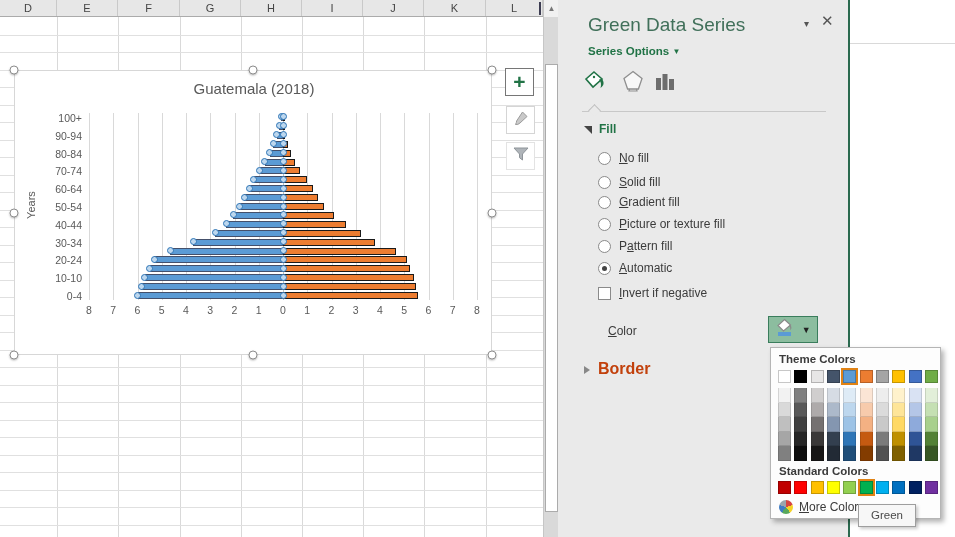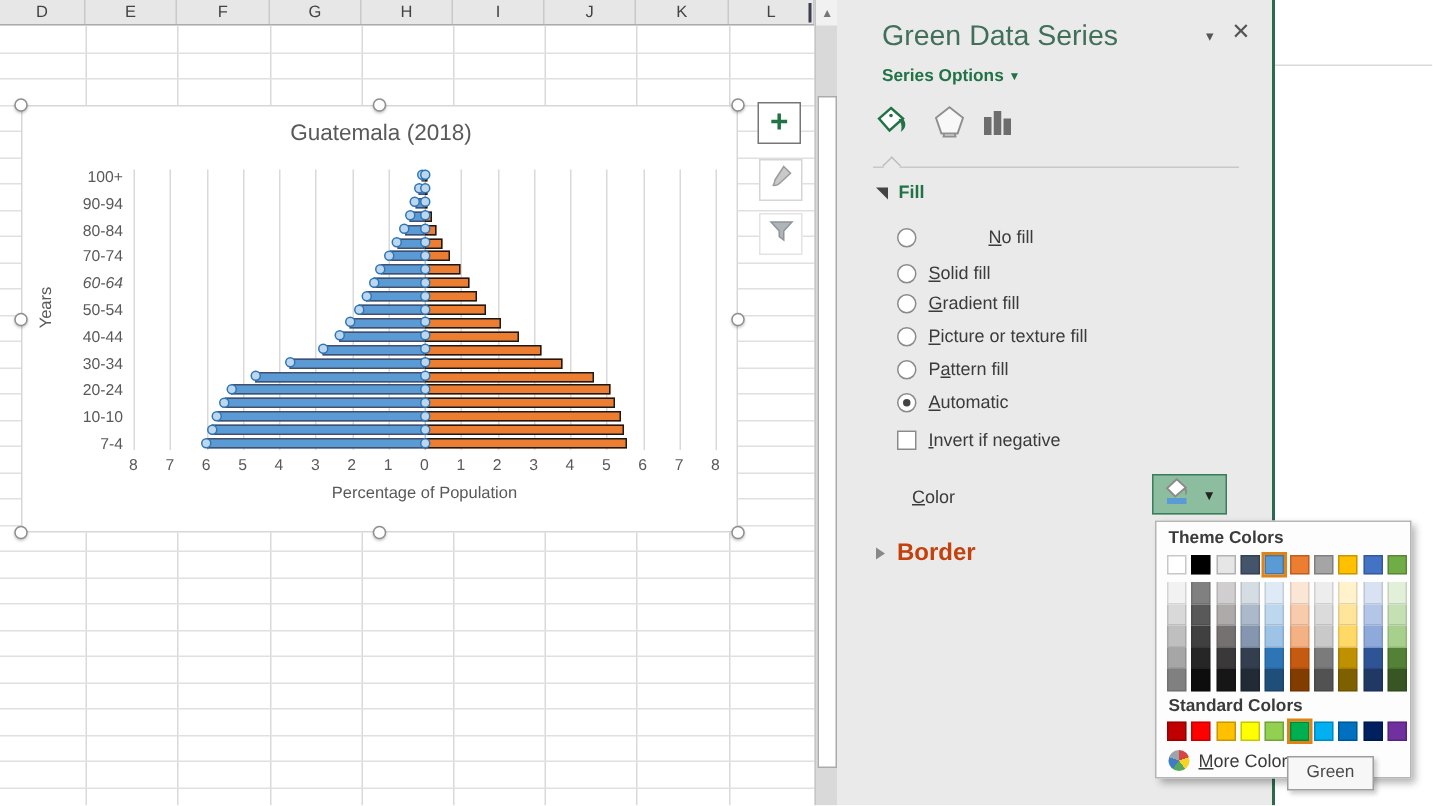--- a/index.html
+++ b/index.html
@@ -165,21 +165,21 @@
         <div class="plot-grid" style="left: 340.75px;"></div>
         <div class="plot-grid" style="left: 365px;"></div>
         <div class="plot-grid" style="left: 389.25px;"></div>
         <div class="plot-grid" style="left: 413.5px;"></div>
         <div class="plot-grid" style="left: 437.75px;"></div>
         <div class="plot-grid" style="left: 462px;"></div>
         <div class="bar blue" style="left: 122.5px; top: 221.095px; width: 145.5px;"></div>
         <div class="bar orange" style="left: 268px; top: 221.095px; width: 134.588px;"></div>
         <div class="marker" style="left: 119px; top: 220.548px;"></div>
         <div class="marker" style="left: 264.5px; top: 220.548px;"></div>
-        <div class="ytick" style="left: 27px; top: 219.048px;">7-4</div>
+        <div class="ytick" style="left: 27px; top: 219.048px;">0-4</div>
         <div class="bar blue" style="left: 126.138px; top: 212.19px; width: 141.862px;"></div>
         <div class="bar orange" style="left: 268px; top: 212.19px; width: 133.375px;"></div>
         <div class="marker" style="left: 122.638px; top: 211.643px;"></div>
         <div class="marker" style="left: 264.5px; top: 211.643px;"></div>
         <div class="bar blue" style="left: 129.775px; top: 203.286px; width: 138.225px;"></div>
         <div class="bar orange" style="left: 268px; top: 203.286px; width: 130.95px;"></div>
         <div class="marker" style="left: 126.275px; top: 202.738px;"></div>
         <div class="marker" style="left: 264.5px; top: 202.738px;"></div>
         <div class="ytick" style="left: 27px; top: 201.238px;">10-10</div>
         <div class="bar blue" style="left: 134.625px; top: 194.381px; width: 133.375px;"></div>
@@ -219,21 +219,21 @@
         <div class="marker" style="left: 264.5px; top: 131.5px;"></div>
         <div class="ytick" style="left: 27px; top: 130px;">50-54</div>
         <div class="bar blue" style="left: 229.2px; top: 123.143px; width: 38.8px;"></div>
         <div class="bar orange" style="left: 268px; top: 123.143px; width: 35.1625px;"></div>
         <div class="marker" style="left: 225.7px; top: 122.595px;"></div>
         <div class="marker" style="left: 264.5px; top: 122.595px;"></div>
         <div class="bar blue" style="left: 234.05px; top: 114.238px; width: 33.95px;"></div>
         <div class="bar orange" style="left: 268px; top: 114.238px; width: 30.3125px;"></div>
         <div class="marker" style="left: 230.55px; top: 113.69px;"></div>
         <div class="marker" style="left: 264.5px; top: 113.69px;"></div>
-        <div class="ytick" style="left: 27px; top: 112.19px; font-style: italic;">60-64</div>
+        <div class="ytick" style="left: 27px; top: 112.19px;">60-64</div>
         <div class="bar blue" style="left: 238.9px; top: 105.333px; width: 29.1px;"></div>
         <div class="bar orange" style="left: 268px; top: 105.333px; width: 24.25px;"></div>
         <div class="marker" style="left: 235.4px; top: 104.786px;"></div>
         <div class="marker" style="left: 264.5px; top: 104.786px;"></div>
         <div class="bar blue" style="left: 244.963px; top: 96.4286px; width: 23.0375px;"></div>
         <div class="bar orange" style="left: 268px; top: 96.4286px; width: 17.46px;"></div>
         <div class="marker" style="left: 241.463px; top: 95.881px;"></div>
         <div class="marker" style="left: 264.5px; top: 95.881px;"></div>
         <div class="ytick" style="left: 27px; top: 94.381px;">70-74</div>
         <div class="bar blue" style="left: 249.812px; top: 87.5238px; width: 18.1875px;"></div>
@@ -274,21 +274,20 @@
         <div class="xtick" style="left: 258px;">0</div>
         <div class="xtick" style="left: 282.25px;">1</div>
         <div class="xtick" style="left: 306.5px;">2</div>
         <div class="xtick" style="left: 330.75px;">3</div>
         <div class="xtick" style="left: 355px;">4</div>
         <div class="xtick" style="left: 379.25px;">5</div>
         <div class="xtick" style="left: 403.5px;">6</div>
         <div class="xtick" style="left: 427.75px;">7</div>
         <div class="xtick" style="left: 452px;">8</div>
       </div>
-    <div class="x-title">Percentage of Population</div>
     <div class="y-title">Years</div>
   </div>
   <div id="handles">
       <div class="handle" style="left: 14px; top: 70px;"></div>
       <div class="handle" style="left: 253px; top: 70px;"></div>
       <div class="handle" style="left: 492px; top: 70px;"></div>
       <div class="handle" style="left: 14px; top: 212.5px;"></div>
       <div class="handle" style="left: 492px; top: 212.5px;"></div>
       <div class="handle" style="left: 14px; top: 355px;"></div>
       <div class="handle" style="left: 253px; top: 355px;"></div>
@@ -353,21 +352,21 @@
       </span>
     </div>
     <div id="tab-divider"></div>
     <div id="tab-notch"></div>
 
     <div id="fill-header-row">
       <span class="sec-marker"></span><span class="sec-label">Fill</span>
     </div>
 
     <div id="fill-options">
-        <div class="radio-row" style="top: 150px; gap: 40px;">
+        <div class="radio-row" style="top: 150px;">
           <span class="radio"></span>
           <span class="rlabel"><u>N</u>o fill</span>
         </div>
         <div class="radio-row" style="top: 174px;">
           <span class="radio"></span>
           <span class="rlabel"><u>S</u>olid fill</span>
         </div>
         <div class="radio-row" style="top: 194px;">
           <span class="radio"></span>
           <span class="rlabel"><u>G</u>radient fill</span>

